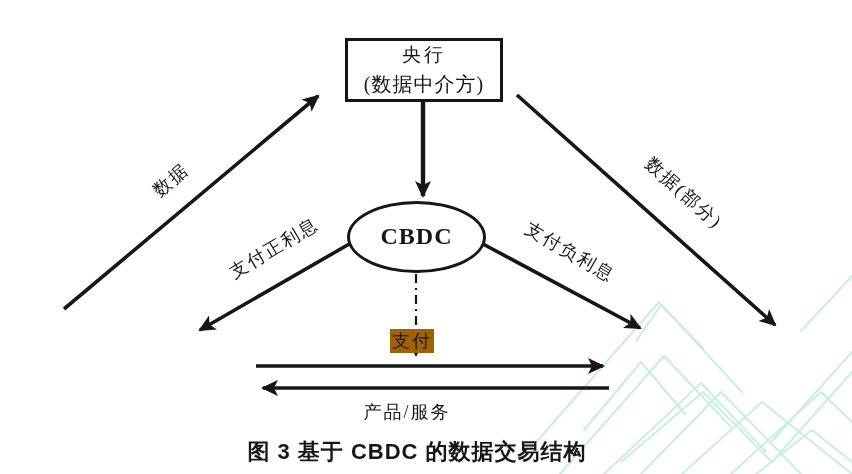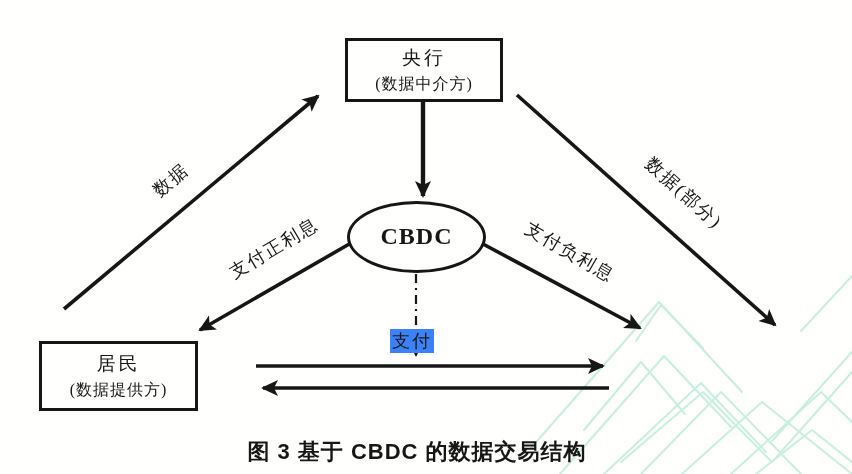--- a/index.html
+++ b/index.html
@@ -15,21 +15,21 @@
   .node{
     position:absolute;
     border:3px solid #161616;
     background:#fffffd;
     display:flex;flex-direction:column;justify-content:center;align-items:center;
     box-sizing:border-box;
     text-align:center;
     line-height:1.55;
   }
   .node-title{font-size:19px;letter-spacing:3px;}
-  .node-sub{font-size:16px;letter-spacing:1px;}
+  .node-sub{font-size:20px;letter-spacing:1px;}
   .node-ellipse{
     border-radius:50%;
   }
   .cbdc-text{font-size:24px;font-weight:bold;letter-spacing:1px;}
   .edge-label{
     position:absolute;
     font-size:18px;
     letter-spacing:2px;
     white-space:nowrap;
     transform-origin:center center;
@@ -87,32 +87,29 @@
 
   <div class="node" style="left:345px;top:38px;width:158px;height:64px;">
     <div class="node-title">央行</div>
     <div class="node-sub">(数据中介方)</div>
   </div>
 
   <div class="node node-ellipse" style="left:347px;top:201px;width:139px;height:72px;">
     <div class="cbdc-text">CBDC</div>
   </div>
 
-  <div class="node" style="left:39px;top:341px;width:159px;height:70px;">
-    <div class="node-title">居民</div>
-    <div class="node-sub">(数据提供方)</div>
-  </div>
 
 
   <div class="edge-label" style="left:171px;top:180px;transform:translate(-50%,-50%) rotate(-40deg);">数据</div>
 
   <div class="edge-label" style="left:274px;top:248px;transform:translate(-50%,-50%) rotate(-31deg);">支付正利息</div>
 
   <div class="edge-label" style="left:684px;top:193px;transform:translate(-50%,-50%) rotate(42deg);">数据(部分)</div>
 
   <div class="edge-label" style="left:570px;top:252px;transform:translate(-50%,-50%) rotate(30deg);">支付负利息</div>
 
-  <div class="edge-label" style="left:412px;top:341px;transform:translate(-50%,-50%);background:#3b82f6;padding:0 2px;">支付</div>
+  <div class="edge-label" style="left:412px;top:341px;transform:translate(-50%,-50%);background:#a16207;padding:0 2px;">支付</div>
 
+  <div class="edge-label" style="left:407px;top:412px;transform:translate(-50%,-50%);">产品/服务</div>
 
   <div class="caption">图 3  基于 CBDC 的数据交易结构</div>
 
 </div>
 
 </body></html>

